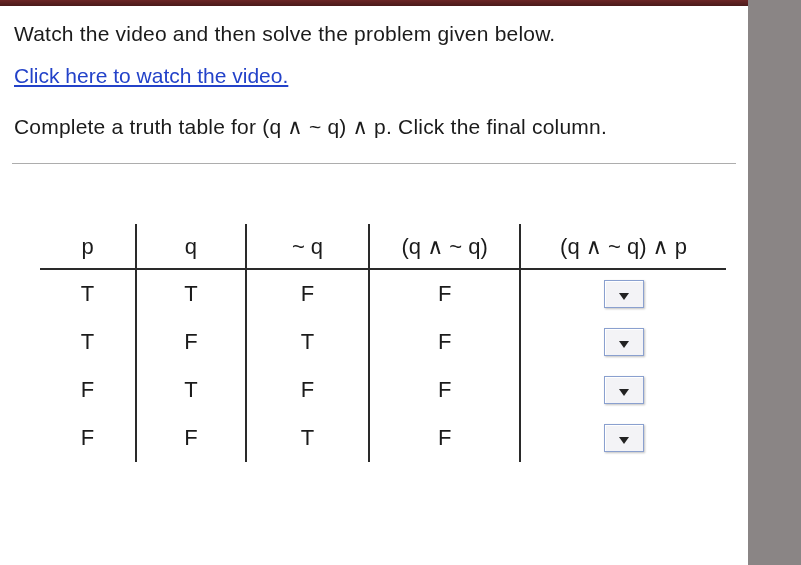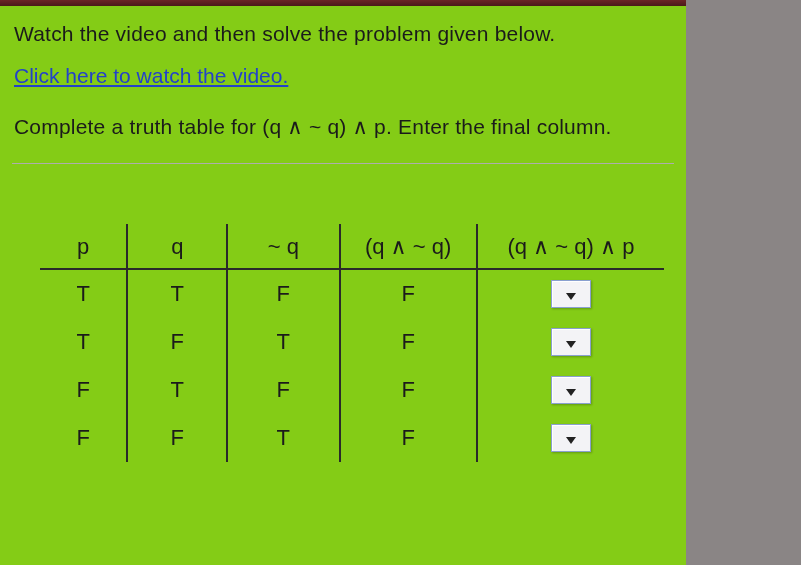--- a/index.html
+++ b/index.html
@@ -1,17 +1,17 @@
 <!DOCTYPE html>
 <html><head>
   <meta charset="utf-8">
   <style>
     * { box-sizing: border-box; margin: 0; padding: 0; }
     body { font-family: Arial, Helvetica, sans-serif; background: #8a8585; width: 801px; height: 565px; overflow: hidden; }
-    .page { background: #84cc16; width: 686px; height: 565px; padding: 18px 12px 0 12px; position: relative; }
+    .page { background: #ffffff; width: 748px; height: 565px; padding: 18px 12px 0 12px; position: relative; }
     .top-bar { position: absolute; top: 0; left: 0; right: 0; height: 6px; background: linear-gradient(#6b2626, #4a1a1a); }
     .instruction { font-size: 21px; color: #1b1b1b; margin: 4px 0 18px 2px; letter-spacing: 0.2px; }
     .link { display: inline-block; font-size: 21px; color: #2342c9; text-decoration: underline; margin: 0 0 27px 2px; cursor: pointer; }
     .task { font-size: 21px; color: #1b1b1b; margin: 0 0 24px 2px; letter-spacing: 0.2px; }
     hr.divider { border: none; border-top: 1px solid #adadad; margin: 4px 0 60px 0; }
     .table-wrap { margin: 0 10px 0 28px; }
     table { border-collapse: collapse; width: 100%; table-layout: fixed; }
     th, td { text-align: center; font-size: 22px; color: #1b1b1b; padding: 10px 0 10px 0; font-weight: normal; }
     th { border-bottom: 2px solid #2a2a2a; padding-bottom: 8px; }
     .col-p { width: 14%; }
@@ -32,21 +32,21 @@
 </head>
 <body>
 
 <div class="page">
   <div class="top-bar"></div>
 
   <p class="instruction">Watch the video and then solve the problem given below.</p>
 
   <a class="link">Click here to watch the video.</a>
 
-  <p class="task">Complete a truth table for (q ∧ ~ q) ∧ p. Enter the final column.</p>
+  <p class="task">Complete a truth table for (q ∧ ~ q) ∧ p. Click the final column.</p>
 
   <hr class="divider">
 
   <div class="table-wrap">
     <table>
       <colgroup>
         <col class="col-p">
           <col class="col-q">
           <col class="col-nq">
           <col class="col-qnq">

